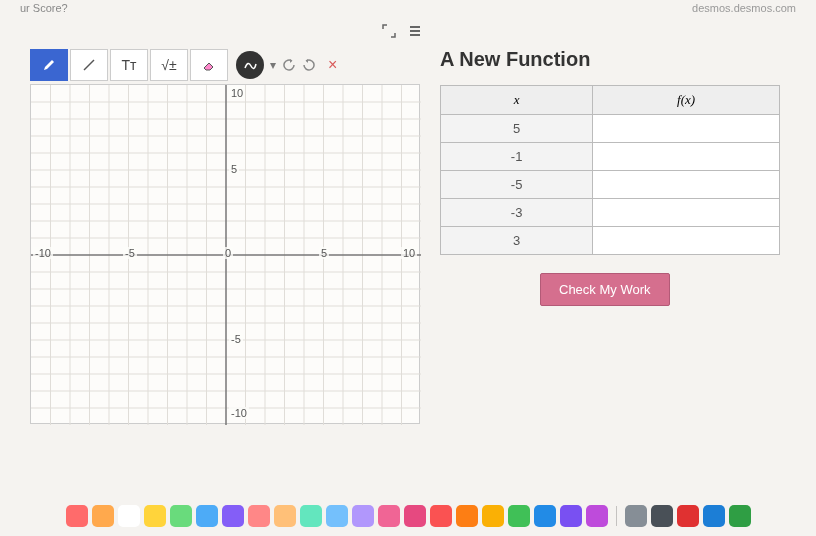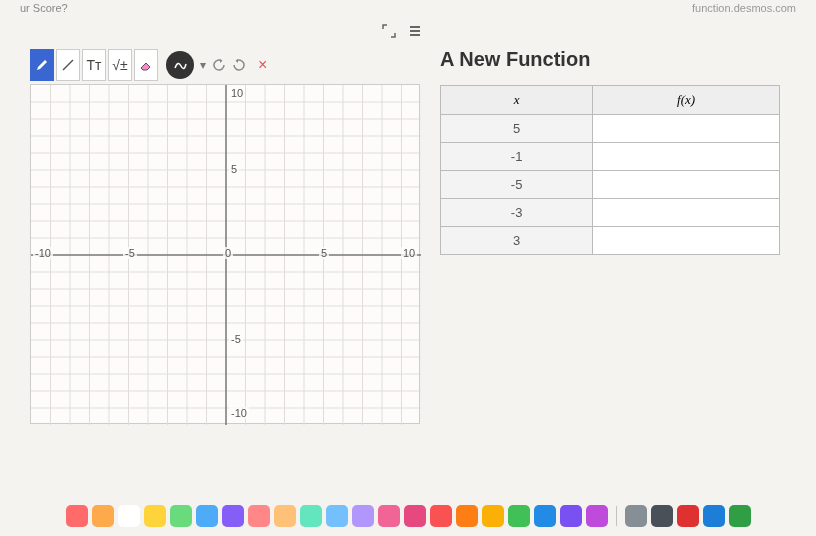--- a/index.html
+++ b/index.html
@@ -49,21 +49,21 @@
     flex-direction: column;
   }
   .tool-row {
     display: flex;
     align-items: center;
     height: 34px;
     gap: 2px;
     margin-bottom: 2px;
   }
   .tool-btn {
-    width: 24px; height: 32px;
+    width: 38px; height: 32px;
     border: 1px solid #ccc;
     background: #fff;
     display: flex; align-items: center; justify-content: center;
     font-size: 14px;
     color: #444;
     cursor: pointer;
   }
   .tool-btn.active {
     background: #3a66d1;
     color: #fff;
@@ -173,21 +173,21 @@
     width: 1px; height: 20px;
     background: rgba(0,0,0,0.2);
     margin: 0 4px;
   }
 </style>
 </head>
 <body>
 
 <div class="topbar">
   <span class="left">ur Score?</span>
-  <span class="right">function.desmos.com</span>
+  <span class="right">desmos.desmos.com</span>
 </div>
 
 <div class="toolbar-icons">
   <span class="ico">
     <svg width="14" height="14" viewBox="0 0 14 14">
         <path d="M1 5 L1 1 L5 1 M9 13 L13 13 L13 9" stroke="#666" stroke-width="1.5" fill="none"></path>
       </svg>
   </span>
   <span class="ico">
     <svg width="14" height="14" viewBox="0 0 14 14">
@@ -327,20 +327,21 @@
           <tr>
             <td class="xcol">-3</td>
             <td class="fcol"></td>
           </tr>
           <tr>
             <td class="xcol">3</td>
             <td class="fcol"></td>
           </tr>
         </tbody>
     </table>
+    <button class="check-btn">Check My Work</button>
   </div>
 </div>
 
 <div class="dock" id="dock">
     <span class="app" style="background: rgb(255, 107, 107);"></span>
     <span class="app" style="background: rgb(255, 169, 77);"></span>
     <span class="app" style="background: rgb(255, 255, 255);"></span>
     <span class="app" style="background: rgb(255, 212, 59);"></span>
     <span class="app" style="background: rgb(105, 219, 124);"></span>
     <span class="app" style="background: rgb(77, 171, 247);"></span>

